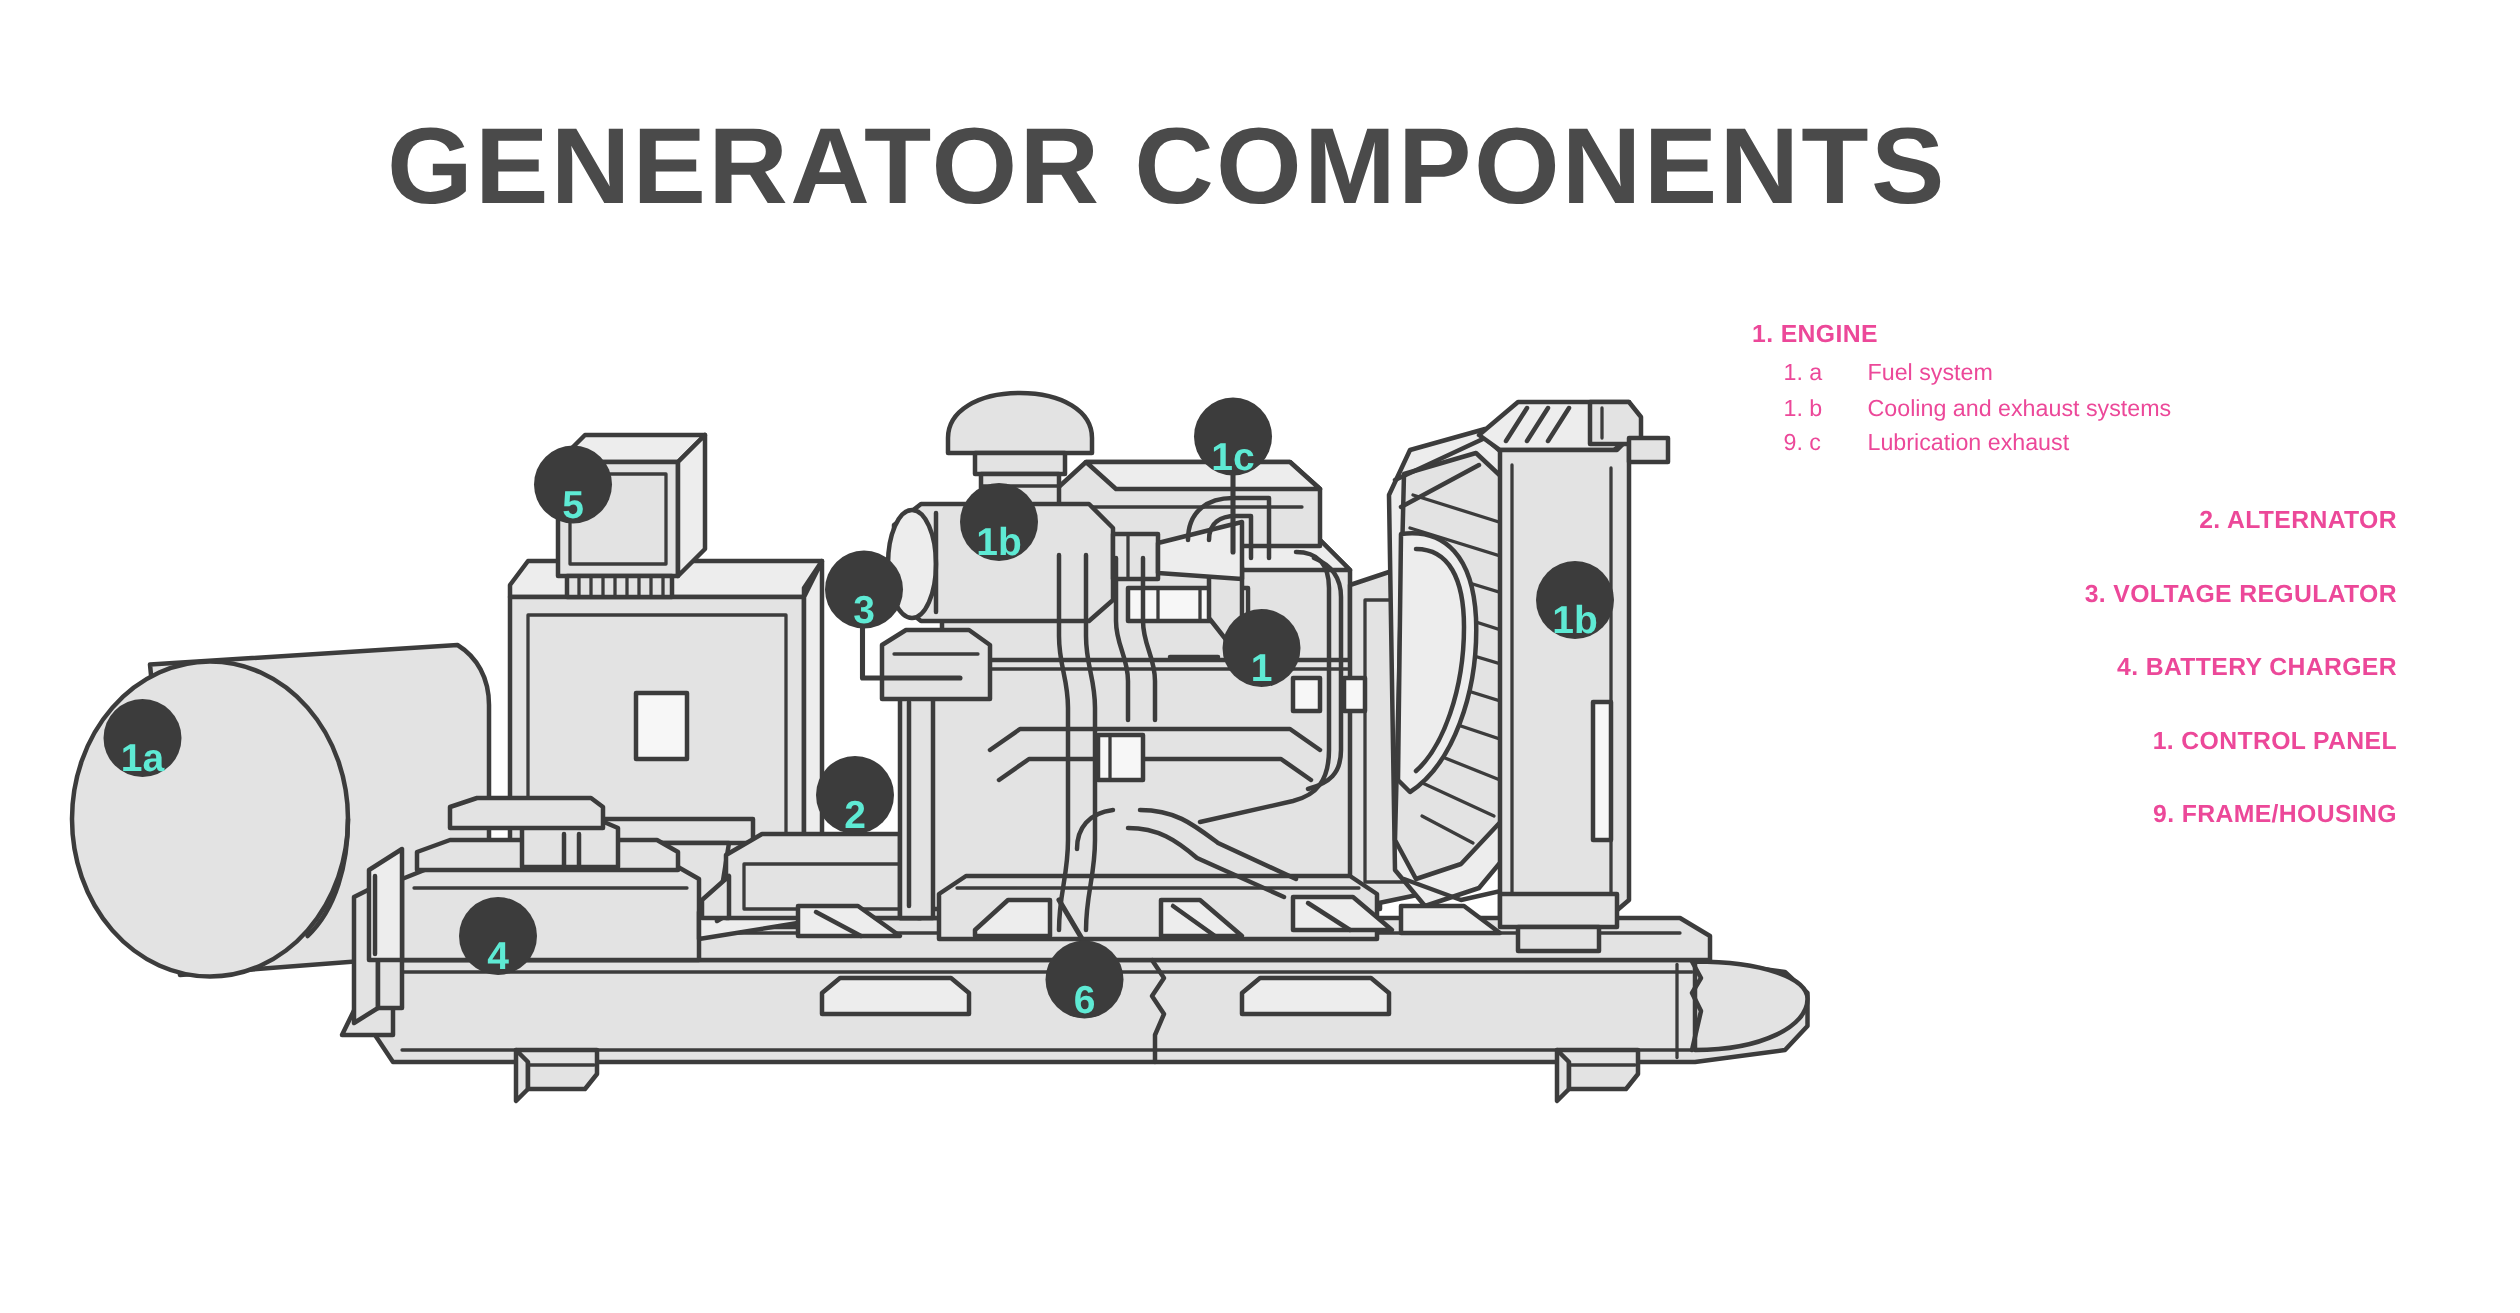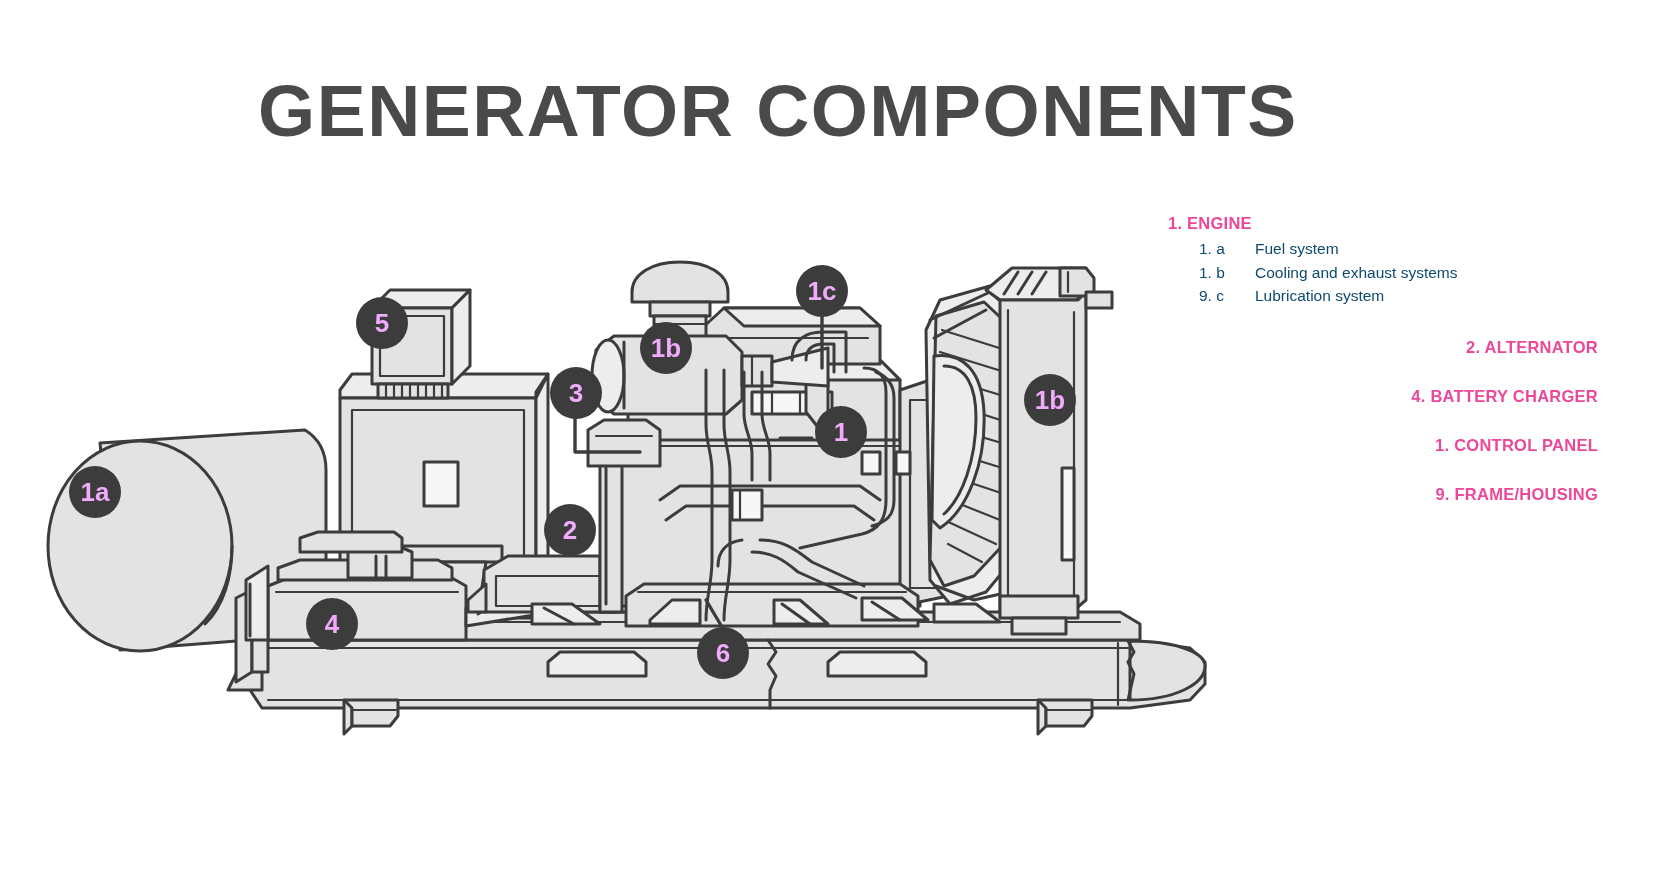--- a/index.html
+++ b/index.html
@@ -53,23 +53,23 @@
     font-weight: bold;
     letter-spacing: 0.25px;
     color: #ec4899;
     white-space: nowrap;
     margin-bottom: 0px;
   }
   .legend-main.spaced { margin-top: 30px; text-align: right; }
   .legend-sub {
     font-size: 15.5px;
     font-weight: normal;
-    color: #0c4a6e;
+    color: #ec4899;
     white-space: nowrap;
-    margin-left: 31px;
+    margin-left: 21px;
     line-height: 1.52;
   }
   .legend-sub .lbl {
     display: inline-block;
     width: 56px;
   }
   .legend-subs { margin-top: 4px; }
 
   
   #drawing {
@@ -80,23 +80,23 @@
     height: 875px;
     pointer-events: none;
   }
   #drawing svg { display: block; }
 
   
   .badge {
     position: absolute;
     border-radius: 50%;
     background: #3c3c3c;
-    color: #f0abfc;
+    color: #5eead4;
     display: flex;
-    align-items: center;
+    align-items: flex-end;
     justify-content: center;
     font-family: "Liberation Sans", sans-serif;
     font-weight: bold;
     line-height: 1;
     z-index: 30;
     user-select: none;
   }
   .badge.sz-lg { width: 52px; height: 52px; font-size: 26px; }
 </style>
 </head>
@@ -405,23 +405,24 @@
 
     <div class="legend-main">1. ENGINE</div>
     <div class="legend-subs">
       <div class="legend-sub">
         <span class="lbl">1. a</span><span>Fuel system</span>
       </div>
       <div class="legend-sub">
         <span class="lbl">1. b</span><span>Cooling and exhaust systems</span>
       </div>
       <div class="legend-sub">
-        <span class="lbl">9. c</span><span>Lubrication system</span>
+        <span class="lbl">9. c</span><span>Lubrication exhaust</span>
       </div>
     </div>
 
     <div class="legend-main spaced">2. ALTERNATOR</div>
+    <div class="legend-main spaced">3. VOLTAGE REGULATOR</div>
     <div class="legend-main spaced">4. BATTERY CHARGER</div>
     <div class="legend-main spaced">1. CONTROL PANEL</div>
     <div class="legend-main spaced">9. FRAME/HOUSING</div>
   </div>
 
 </div>
 
 </body></html>

